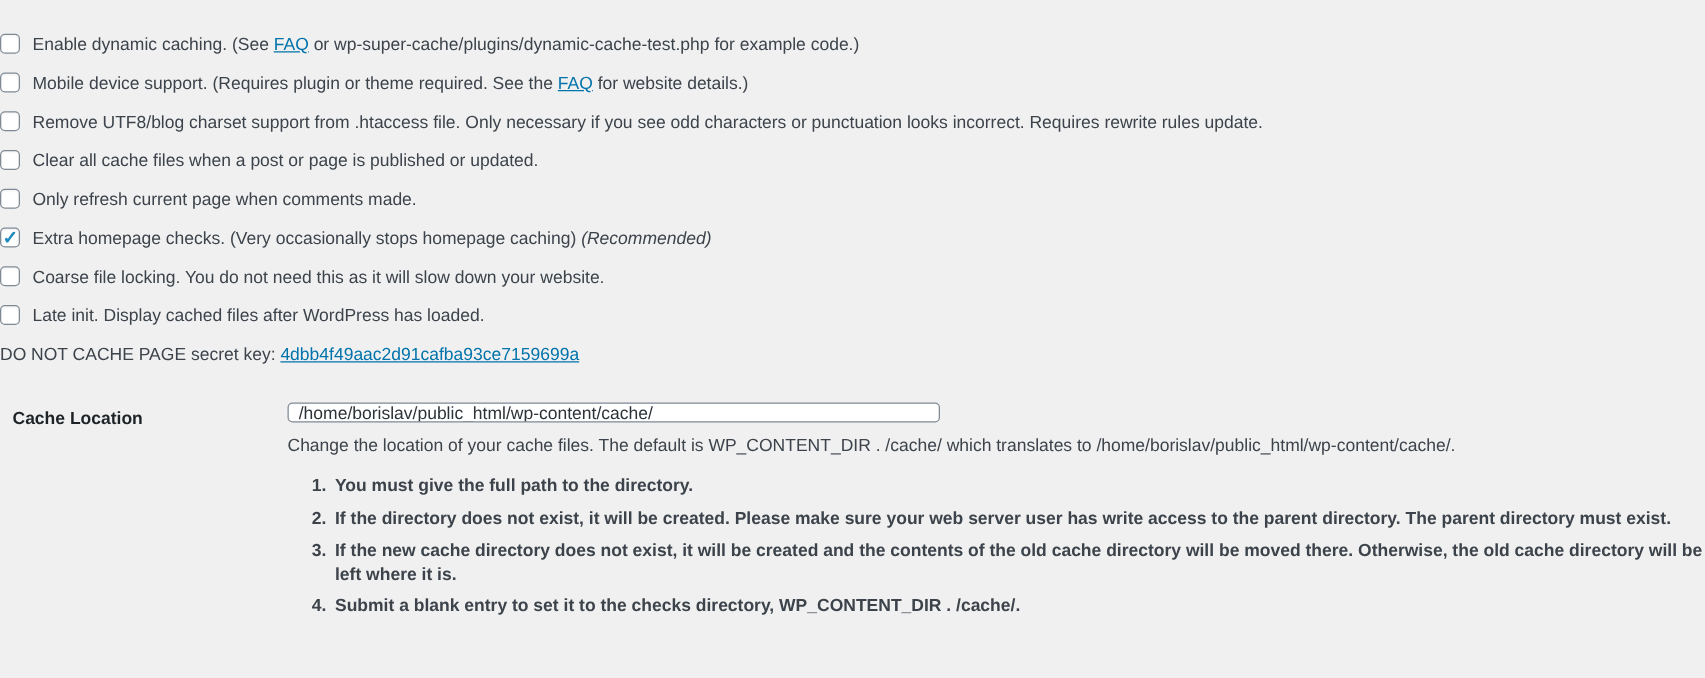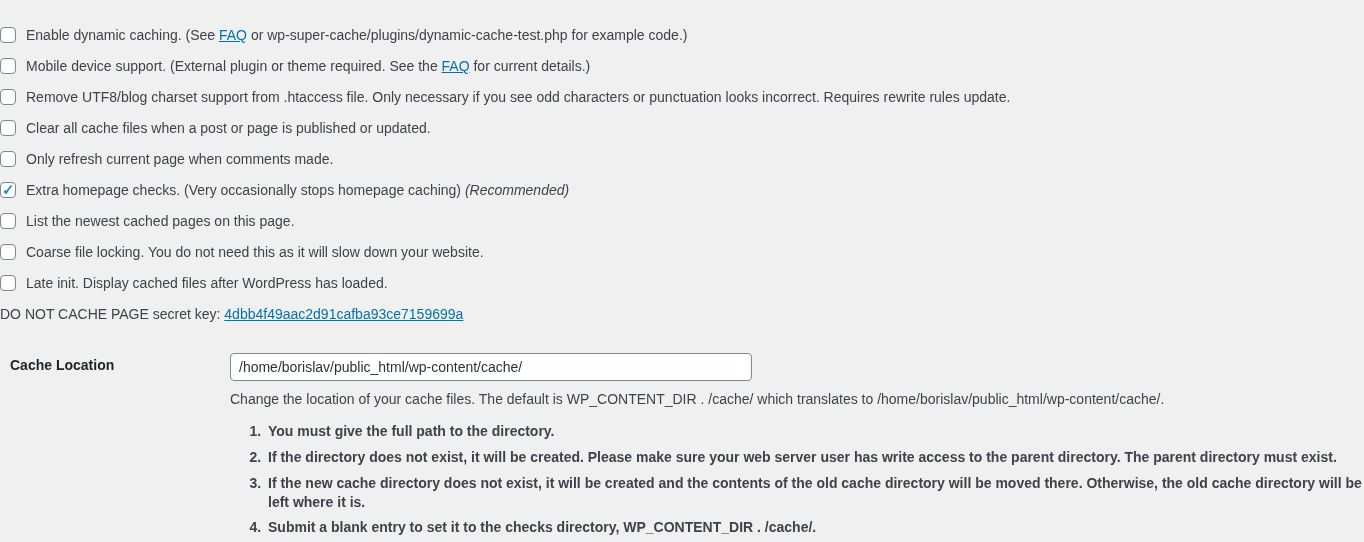--- a/index.html
+++ b/index.html
@@ -56,21 +56,21 @@
     color: #1e8cbe;
   }
   .cb-label { color: #3c434a; text-align: center; }
   .em { font-style: italic; }
   a.link { color: #0073aa; text-decoration: underline; cursor: pointer; }
 
   .secret-line { margin-top: 9px; line-height: 16px; }
 
   .cache-input {
     width: 522px;
-    height: 28px;
+    height: 16px;
     border: 1px solid #7e8993;
     border-radius: 4px;
     background: #fff;
     padding: 0 8px;
     font-family: "Liberation Sans", sans-serif;
     font-size: 14px;
     color: #2c3338;
     outline: none;
   }
   .desc { margin-top: 9px; line-height: 1.35; }
@@ -94,21 +94,21 @@
   <div class="form-row">
     <div class="td">
 
       <label class="checkbox-row">
         <input type="checkbox" class="cb" style="">
         <span class="cb-label"><span>Enable dynamic caching. (See </span><a class="link">FAQ</a><span> or wp-super-cache/plugins/dynamic-cache-test.php for example code.)</span></span>
       </label>
 
       <label class="checkbox-row">
         <input type="checkbox" class="cb" style="">
-        <span class="cb-label"><span>Mobile device support. (External plugin or theme required. See the </span><a class="link">FAQ</a><span> for current details.)</span></span>
+        <span class="cb-label"><span>Mobile device support. (Requires plugin or theme required. See the </span><a class="link">FAQ</a><span> for website details.)</span></span>
       </label>
 
       <label class="checkbox-row">
         <input type="checkbox" class="cb" style="">
         <span class="cb-label">Remove UTF8/blog charset support from .htaccess file. Only necessary if you see odd characters or punctuation looks incorrect. Requires rewrite rules update.</span>
       </label>
 
       <label class="checkbox-row">
         <input type="checkbox" class="cb" style="">
         <span class="cb-label">Clear all cache files when a post or page is published or updated.</span>
@@ -117,24 +117,20 @@
       <label class="checkbox-row">
         <input type="checkbox" class="cb" style="">
         <span class="cb-label">Only refresh current page when comments made.</span>
       </label>
 
       <label class="checkbox-row">
         <input type="checkbox" class="cb checked" style="">
         <span class="cb-label"><span>Extra homepage checks. (Very occasionally stops homepage caching) </span><span class="em">(Recommended)</span></span>
       </label>
 
-      <label class="checkbox-row">
-        <input type="checkbox" class="cb" style="">
-        <span class="cb-label">List the newest cached pages on this page.</span>
-      </label>
 
       <label class="checkbox-row">
         <input type="checkbox" class="cb" style="">
         <span class="cb-label">Coarse file locking. You do not need this as it will slow down your website.</span>
       </label>
 
       <label class="checkbox-row">
         <input type="checkbox" class="cb" style="">
         <span class="cb-label">Late init. Display cached files after WordPress has loaded.</span>
       </label>

